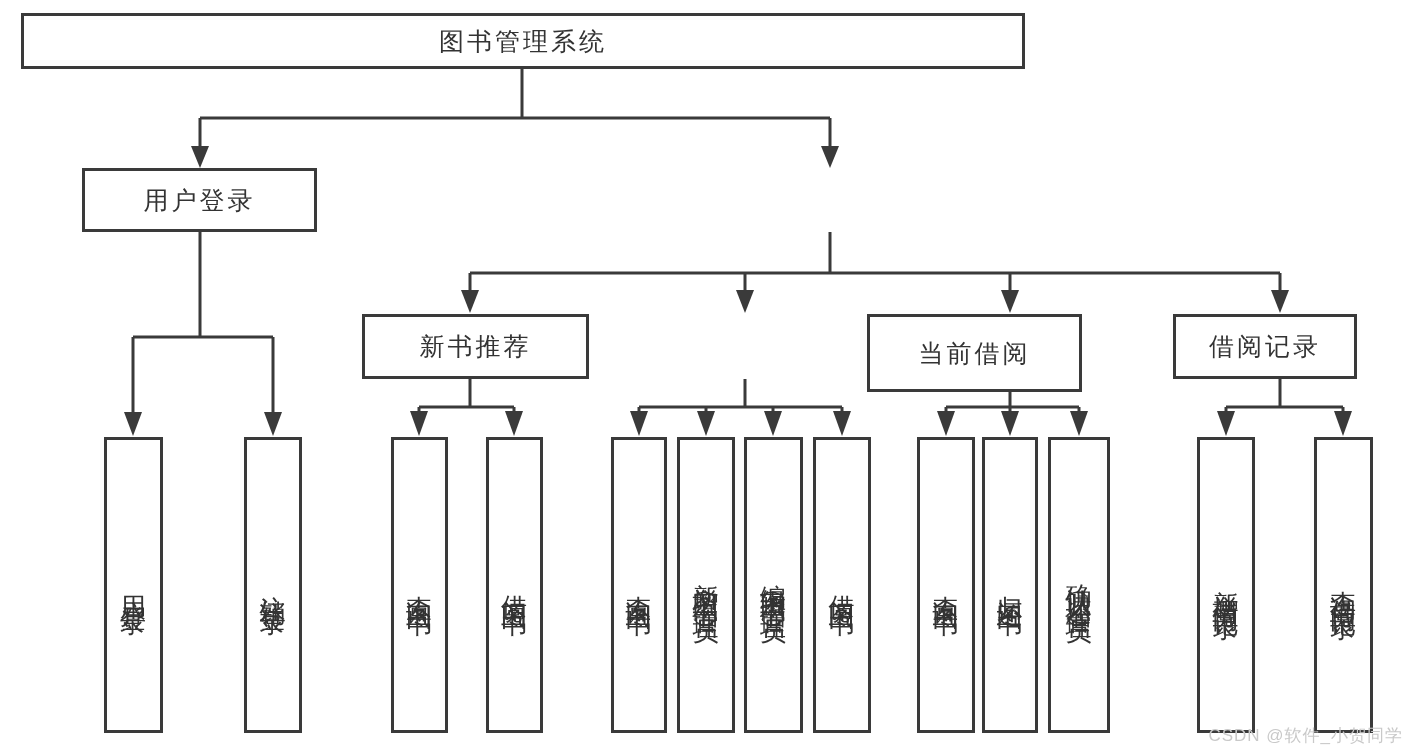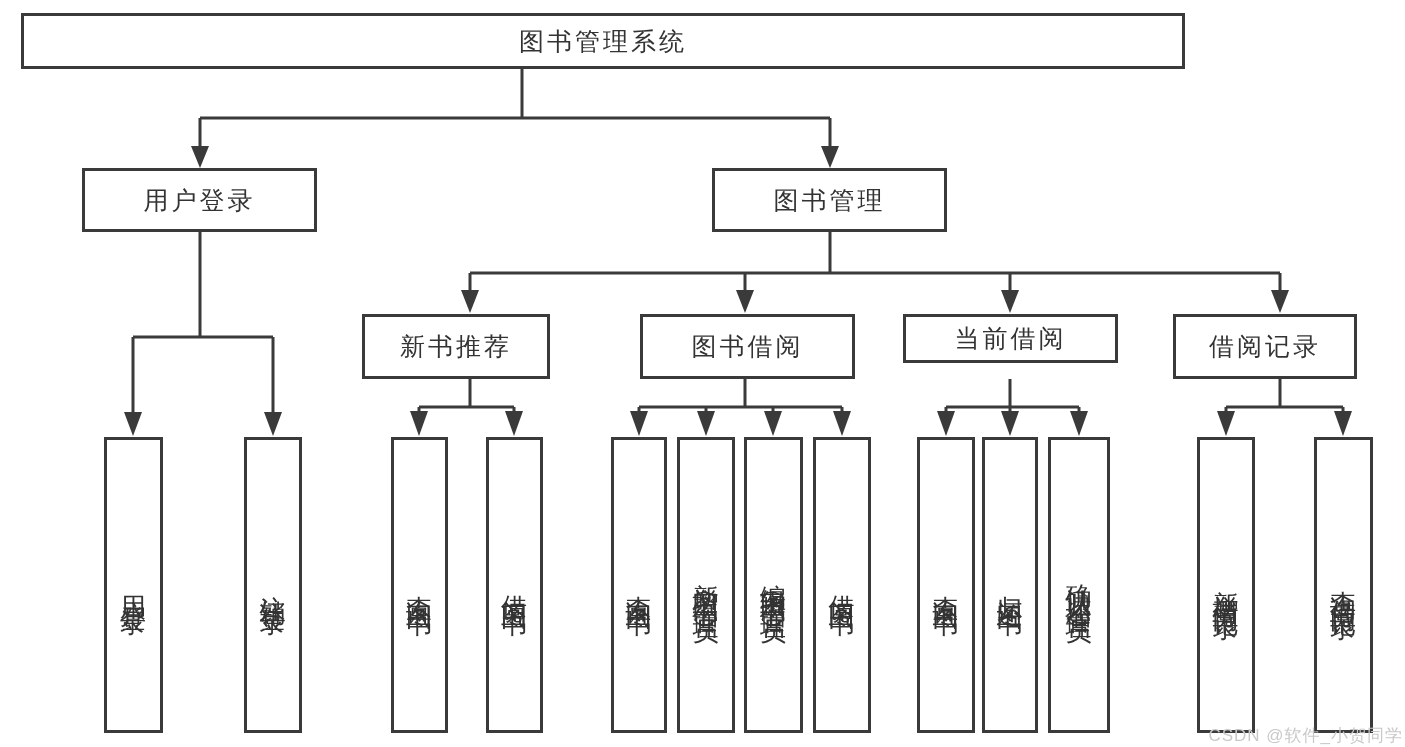--- a/index.html
+++ b/index.html
@@ -30,26 +30,26 @@
     color: #333333;
     white-space: nowrap;
   }
   .leaf {
     writing-mode: vertical-rl;
     font-size: 26px;
     letter-spacing: 5px;
     white-space: normal;
     line-height: 1;
   }
-  #box-root           { left: 21px;   top: 13px;  width: 1164px; height: 56px; }
+  #box-root           { left: 21px;   top: 13px;  width: 1004px; height: 56px; }
   #box-user-login     { left: 82px;   top: 168px; width: 235px;  height: 64px; }
   #box-book-mgmt      { left: 712px;  top: 168px; width: 235px;  height: 64px; }
-  #box-new-book       { left: 362px;  top: 314px; width: 188px;  height: 65px; }
+  #box-new-book       { left: 362px;  top: 314px; width: 227px;  height: 65px; }
   #box-book-borrow    { left: 640px;  top: 314px; width: 215px;  height: 65px; }
-  #box-current-borrow { left: 903px;  top: 314px; width: 215px;  height: 49px; }
+  #box-current-borrow { left: 867px;  top: 314px; width: 215px;  height: 78px; }
   #box-borrow-record  { left: 1173px; top: 314px; width: 184px;  height: 65px; }
 
   .leaf { top: 437px; height: 296px; }
   #leaf-a1 { left: 104px;  width: 59px; }
   #leaf-a2 { left: 244px;  width: 58px; }
   #leaf-b1 { left: 391px;  width: 57px; }
   #leaf-b2 { left: 486px;  width: 57px; }
   #leaf-c1 { left: 611px;  width: 56px; }
   #leaf-c2 { left: 677px;  width: 58px; }
   #leaf-c3 { left: 744px;  width: 59px; }
@@ -135,24 +135,22 @@
     </g>
     <g fill="#3a3a3a" stroke="none">
       <path d="M1217 411 H1235 L1226 436 Z"></path>
       <path d="M1334 411 H1352 L1343 436 Z"></path>
     </g>
   </svg>
 
   <div class="box" id="box-root">图书管理系统</div>
 
   <div class="box" id="box-user-login">用户登录</div>
-  <div class="box" id="box-book-mgmt">图书管理</div>
 
   <div class="box" id="box-new-book">新书推荐</div>
-  <div class="box" id="box-book-borrow">图书借阅</div>
   <div class="box" id="box-current-borrow">当前借阅</div>
   <div class="box" id="box-borrow-record">借阅记录</div>
 
   <div class="box leaf" id="leaf-a1">用户登录</div>
   <div class="box leaf" id="leaf-a2">注销登录</div>
 
   <div class="box leaf" id="leaf-b1">查询图书</div>
   <div class="box leaf" id="leaf-b2">借阅图书</div>
 
   <div class="box leaf" id="leaf-c1">查询图书</div>

